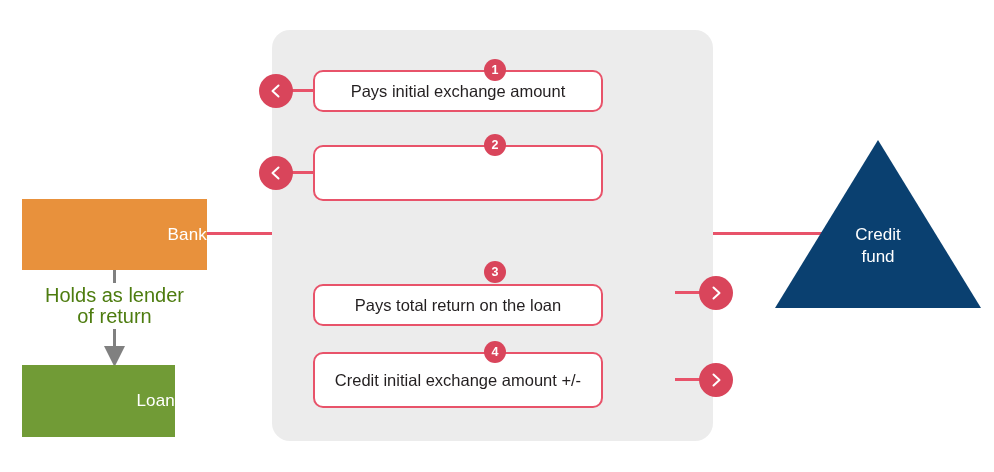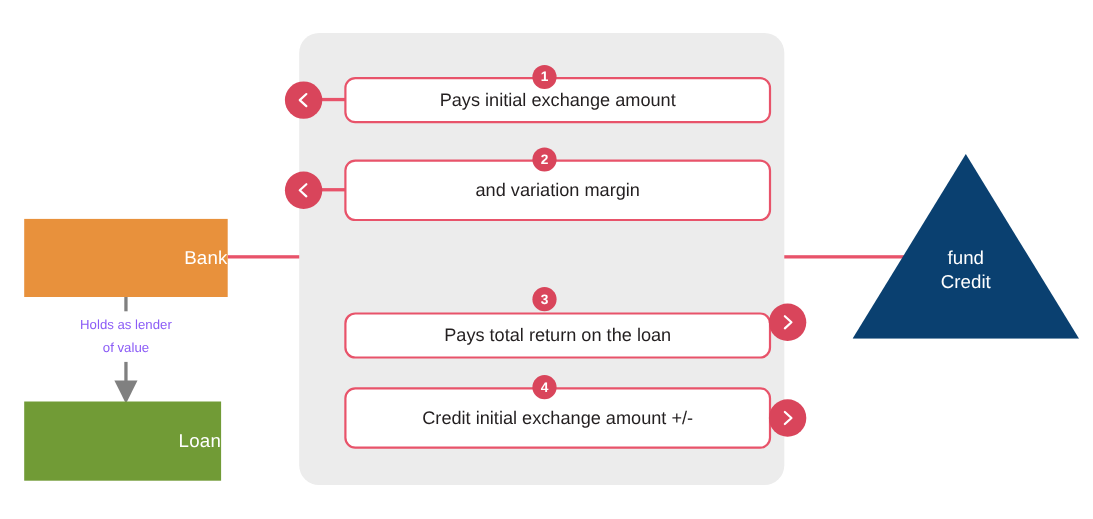--- a/index.html
+++ b/index.html
@@ -55,43 +55,43 @@
   #bank-box {
     left: 22px;
     top: 199px;
     width: 185px;
     height: 71px;
     background: #E8913C;
   }
   #loan-box {
     left: 22px;
     top: 365px;
-    width: 179px;
+    width: 153px;
     height: 72px;
     background: #719B36;
   }
 
   #holds-arrow {
     position: absolute;
     left: 22px;
     top: 268px;
     width: 185px;
     height: 100px;
     z-index: 2;
   }
 
   #holds-label {
     position: absolute;
     left: 12px;
     top: 283px;
     width: 205px;
     text-align: center;
-    font-size: 12px;
+    font-size: 20px;
     line-height: 21px;
-    color: #8b5cf6;
+    color: #4d7c0f;
     background: #ffffff;
     padding: 2px 0;
     z-index: 4;
   }
 
   
   #credit-fund-triangle {
     position: absolute;
     left: 775px;
     top: 140px;
@@ -132,21 +132,21 @@
     z-index: 5;
   }
   #step-row-0 { top: 70px; }
   #step-row-1 { top: 145px; }
   #step-row-2 { top: 272px; }
   #step-row-3 { top: 352px; }
 
   .step-box {
     position: absolute;
     left: 313px;
-    width: 388px;
+    width: 290px;
     box-sizing: border-box;
     background: #ffffff;
     border: 2px solid #E8536A;
     border-radius: 10px;
     display: flex;
     align-items: center;
     justify-content: center;
     text-align: right;
     color: #231F20;
     font-size: 16.5px;
@@ -213,33 +213,33 @@
     <span>Bank</span>
   </div>
 
   <svg id="holds-arrow" viewBox="0 0 185 100">
     <line x1="92.5" y1="0" x2="92.5" y2="88" stroke="#808080" stroke-width="3"></line>
     <polygon points="92.5,99 82,78 103,78" fill="#808080"></polygon>
   </svg>
 
   <div id="holds-label">
     <div>Holds as lender</div>
-    <div>of value</div>
+    <div>of return</div>
   </div>
 
   <div class="entity-box" id="loan-box">
     <span>Loan</span>
   </div>
 
   <svg id="credit-fund-triangle" viewBox="0 0 206 168">
     <polygon points="103,0 206,168 0,168" fill="#0A4070"></polygon>
   </svg>
   <div id="credit-fund-label">
+    <div>Credit</div>
     <div>fund</div>
-    <div>Credit</div>
   </div>
 
   <div class="step-row" id="step-row-0">
     <div class="step-stub left" style="top:19px"></div>
     <div class="arrow-circle left" style="top:4px">
       <svg width="18" height="18" viewBox="0 0 18 18">
         <polyline points="11.5,3.5 5.5,9 11.5,14.5" fill="none" stroke="#ffffff" stroke-width="2" stroke-linecap="round" stroke-linejoin="round"></polyline>
       </svg>
     </div>
     <div class="step-box one-line" style="top:0px">
@@ -250,21 +250,20 @@
 
   <div class="step-row" id="step-row-1">
     <div class="step-stub left" style="top:26px"></div>
     <div class="arrow-circle left" style="top:11px">
       <svg width="18" height="18" viewBox="0 0 18 18">
         <polyline points="11.5,3.5 5.5,9 11.5,14.5" fill="none" stroke="#ffffff" stroke-width="2" stroke-linecap="round" stroke-linejoin="round"></polyline>
       </svg>
     </div>
     <div class="step-box two-line" style="top:0px">
       <div>
-        <div>and variation margin</div>
       </div>
     </div>
     <div class="step-badge pos-two-line">2</div>
   </div>
 
   <div class="step-row" id="step-row-2">
     <div class="step-stub right" style="top:19px"></div>
     <div class="arrow-circle right" style="top:4px">
       <svg width="18" height="18" viewBox="0 0 18 18">
         <polyline points="6.5,3.5 12.5,9 6.5,14.5" fill="none" stroke="#ffffff" stroke-width="2" stroke-linecap="round" stroke-linejoin="round"></polyline>

